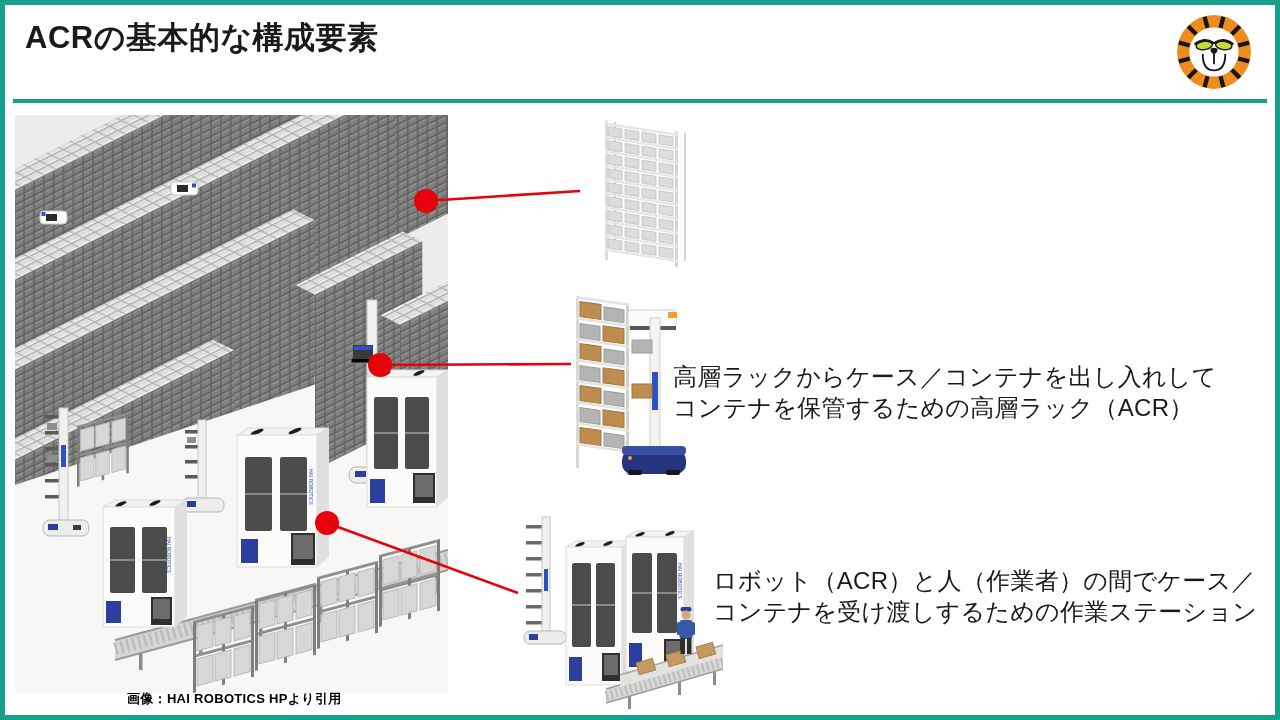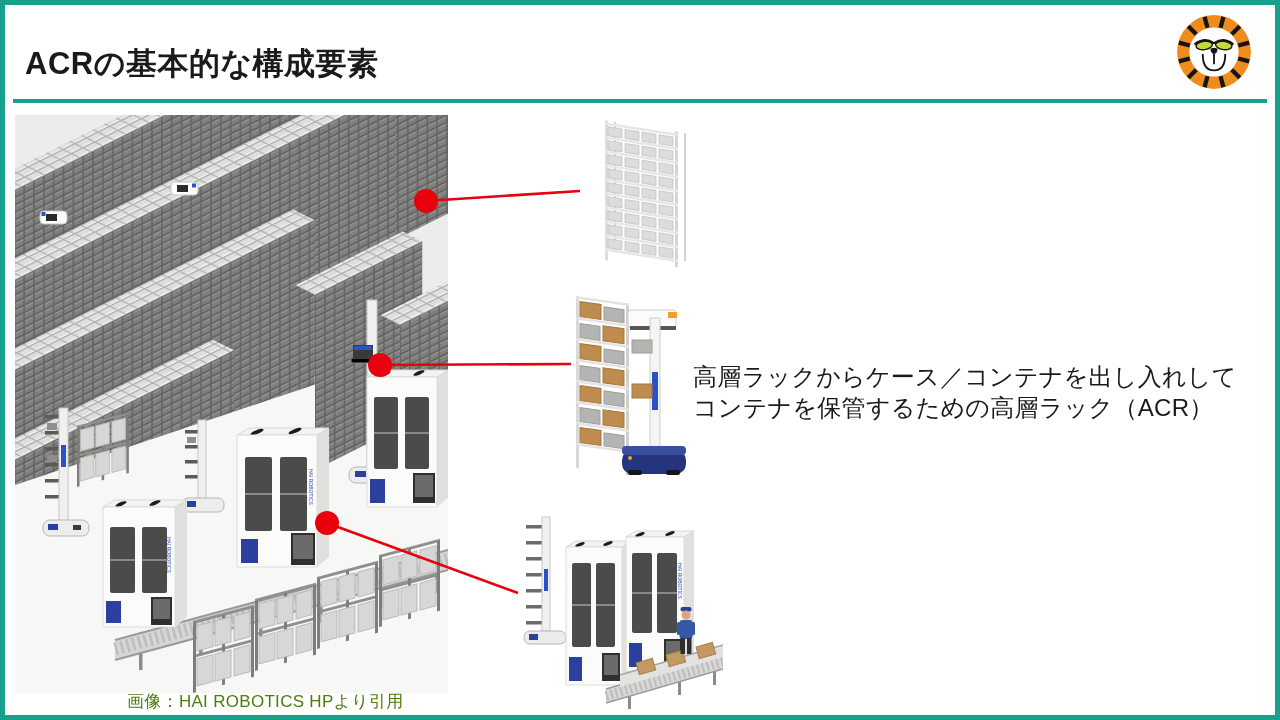--- a/index.html
+++ b/index.html
@@ -3,27 +3,27 @@
 <meta charset="utf-8">
 <style>
   html,body{margin:0;padding:0;background:#888;}
   .slide{
     position:relative;width:1280px;height:720px;background:#fff;
     box-sizing:border-box;border:5px solid #17A18D;overflow:hidden;
     font-family:"Liberation Sans","DejaVu Sans",sans-serif;color:#1a1a1a;
   }
   .abs{position:absolute;}
   .page-title{
-    left:20px;top:38px;font-size:31px;font-weight:600;letter-spacing:0.5px;
+    left:20px;top:12px;font-size:31px;font-weight:600;letter-spacing:0.5px;
   }
   .title-rule{left:8px;top:94px;width:1254px;height:4px;background:#17A18D;}
-  .caption{left:122px;top:685px;font-size:17px;color:#4d7c0f;letter-spacing:0.3px;}
+  .caption{left:122px;top:685px;font-size:13px;color:#000000;letter-spacing:0.3px;font-weight:bold;}
   .callout{font-size:24px;line-height:31px;white-space:nowrap;letter-spacing:0.3px;}
   .callout-1{left:710px;top:170px;}
-  .callout-2{left:688px;top:356px;}
+  .callout-2{left:668px;top:356px;}
   .callout-3{left:708px;top:560px;}
   svg{display:block;}
   .overlay{left:0;top:0;pointer-events:none;}
 </style>
 </head>
 <body>
 
 <div class="slide">
 
   <div class="abs page-title">ACRの基本的な構成要素</div>
@@ -456,16 +456,20 @@
         <line x1="322" y1="518" x2="513" y2="588"></line>
         <circle cx="322" cy="518" r="12" stroke="none"></circle>
       </g>
     </g>
   </svg>
 
   <div class="abs callout callout-2">
     <div>高層ラックからケース／コンテナを出し入れして</div>
     <div>コンテナを保管するための高層ラック（ACR）</div>
   </div>
+  <div class="abs callout callout-3">
+    <div>ロボット（ACR）と人（作業者）の間でケース／</div>
+    <div>コンテナを受け渡しするための作業ステーション</div>
+  </div>
 
   <div class="abs caption">画像：HAI ROBOTICS HPより引用</div>
 
 </div>
 
 </body></html>

